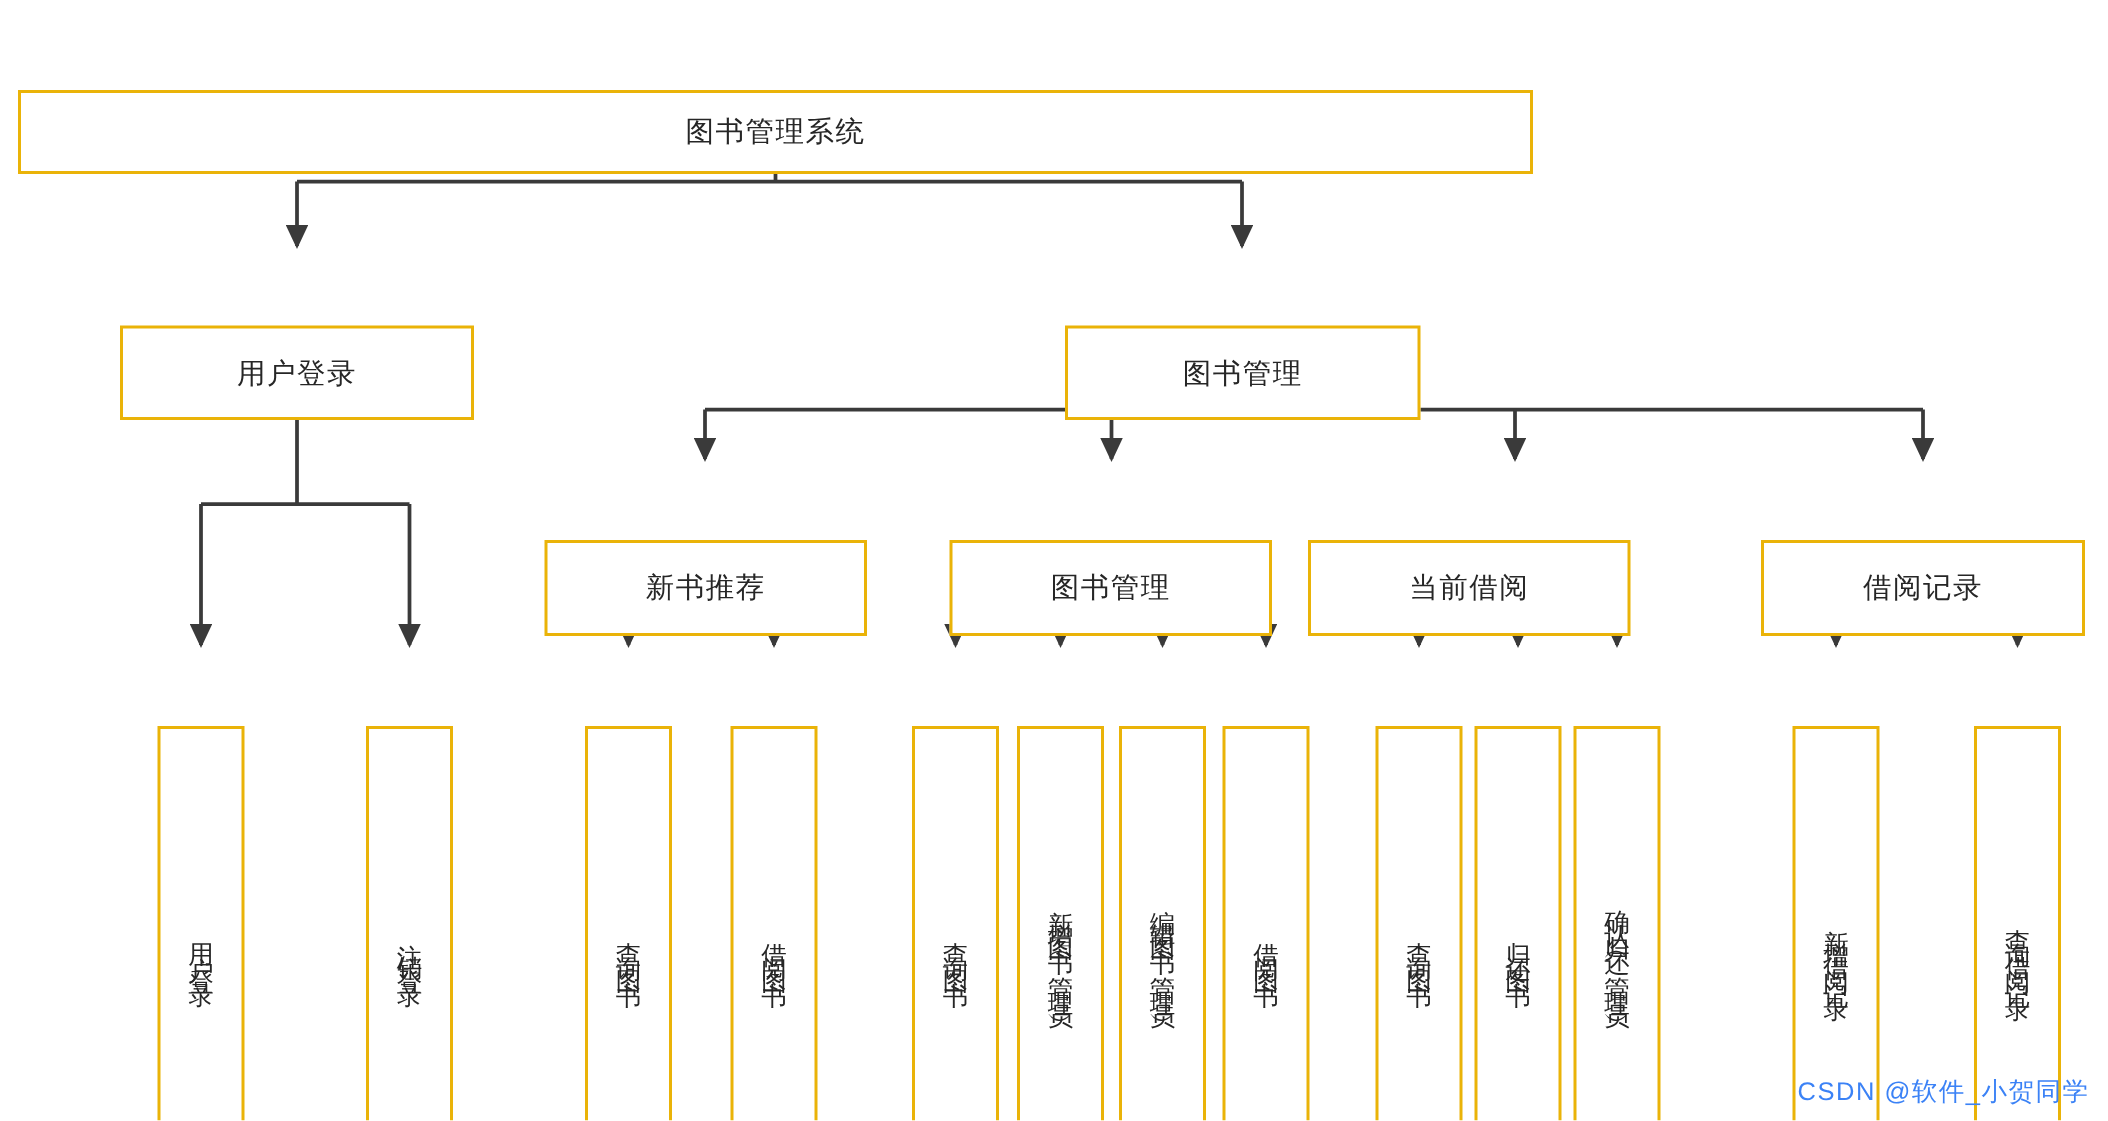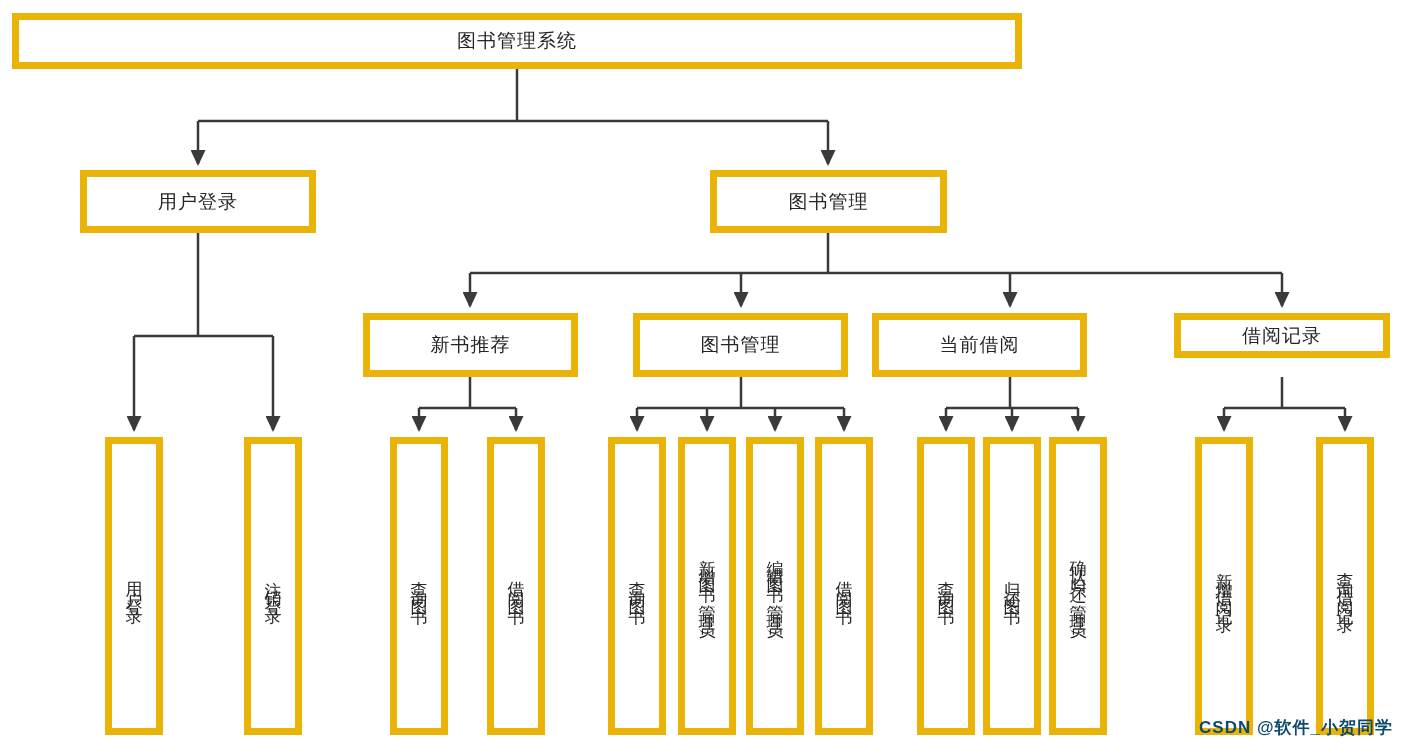--- a/index.html
+++ b/index.html
@@ -13,48 +13,48 @@
   }
   .connectors {
     position: absolute;
     left: 0; top: 0;
     width: 1405px; height: 747px;
     pointer-events: none;
   }
   .node {
     position: absolute;
     box-sizing: border-box;
-    border: 7px solid #eab308;
+    border: 2px solid #eab308;
     background: #ffffff;
     display: flex;
     align-items: center;
     justify-content: center;
     color: #262626;
+    margin-top: 47px;
   }
   .hnode span {
     font-size: 19px;
     letter-spacing: 1px;
     white-space: nowrap;
   }
   .leaf span {
     writing-mode: vertical-rl;
     font-size: 17px;
     letter-spacing: 9px;
     line-height: 1;
   }
   .watermark {
     position: absolute;
     top: 716px;
     right: 12px;
     font-size: 17px;
     letter-spacing: 1px;
-    color: #0c4a6e;
+    color: #3b82f6;
     z-index: 5;
     white-space: nowrap;
-    font-weight: bold;
   }
 </style>
 </head>
 <body>
 
 <div class="canvas">
 
   <svg class="connectors" viewBox="0 0 1405 747" xmlns="http://www.w3.org/2000/svg">
     <defs>
       <marker id="arrow" viewBox="0 0 16 15" refX="14" refY="7.5" markerWidth="16" markerHeight="15" orient="auto" markerUnits="userSpaceOnUse">
@@ -118,21 +118,21 @@
 
   <div class="node hnode" style="left:363px; top:313px; width:215px; height:64px;font-family:Liberation Serif, serif;">
     <span>新书推荐</span>
   </div>
   <div class="node hnode" style="left:633px; top:313px; width:215px; height:64px;">
     <span>图书管理</span>
   </div>
   <div class="node hnode" style="left:872px; top:313px; width:215px; height:64px;">
     <span>当前借阅</span>
   </div>
-  <div class="node hnode" style="left:1174px; top:313px; width:216px; height:45px;">
+  <div class="node hnode" style="left:1174px; top:313px; width:216px; height:64px;">
     <span>借阅记录</span>
   </div>
 
   <div class="node leaf" style="left:105px; top:437px; width:58px; height:298px;">
     <span>用户登录</span>
   </div>
   <div class="node leaf" style="left:244px; top:437px; width:58px; height:298px;">
     <span>注销登录</span>
   </div>
 

